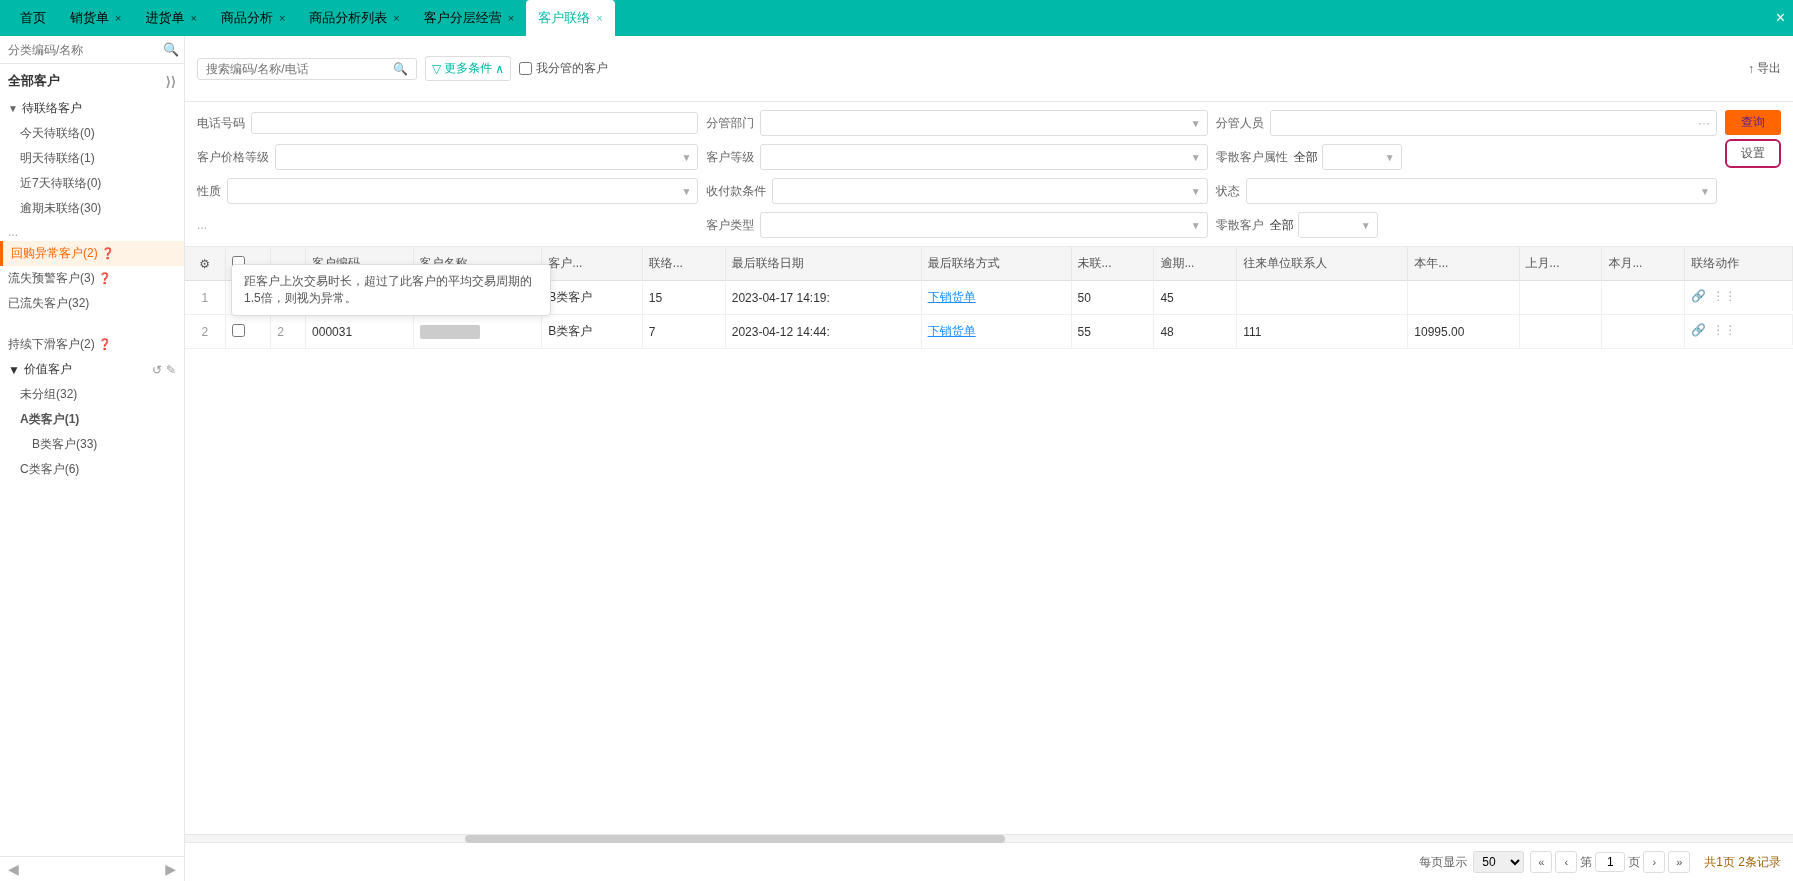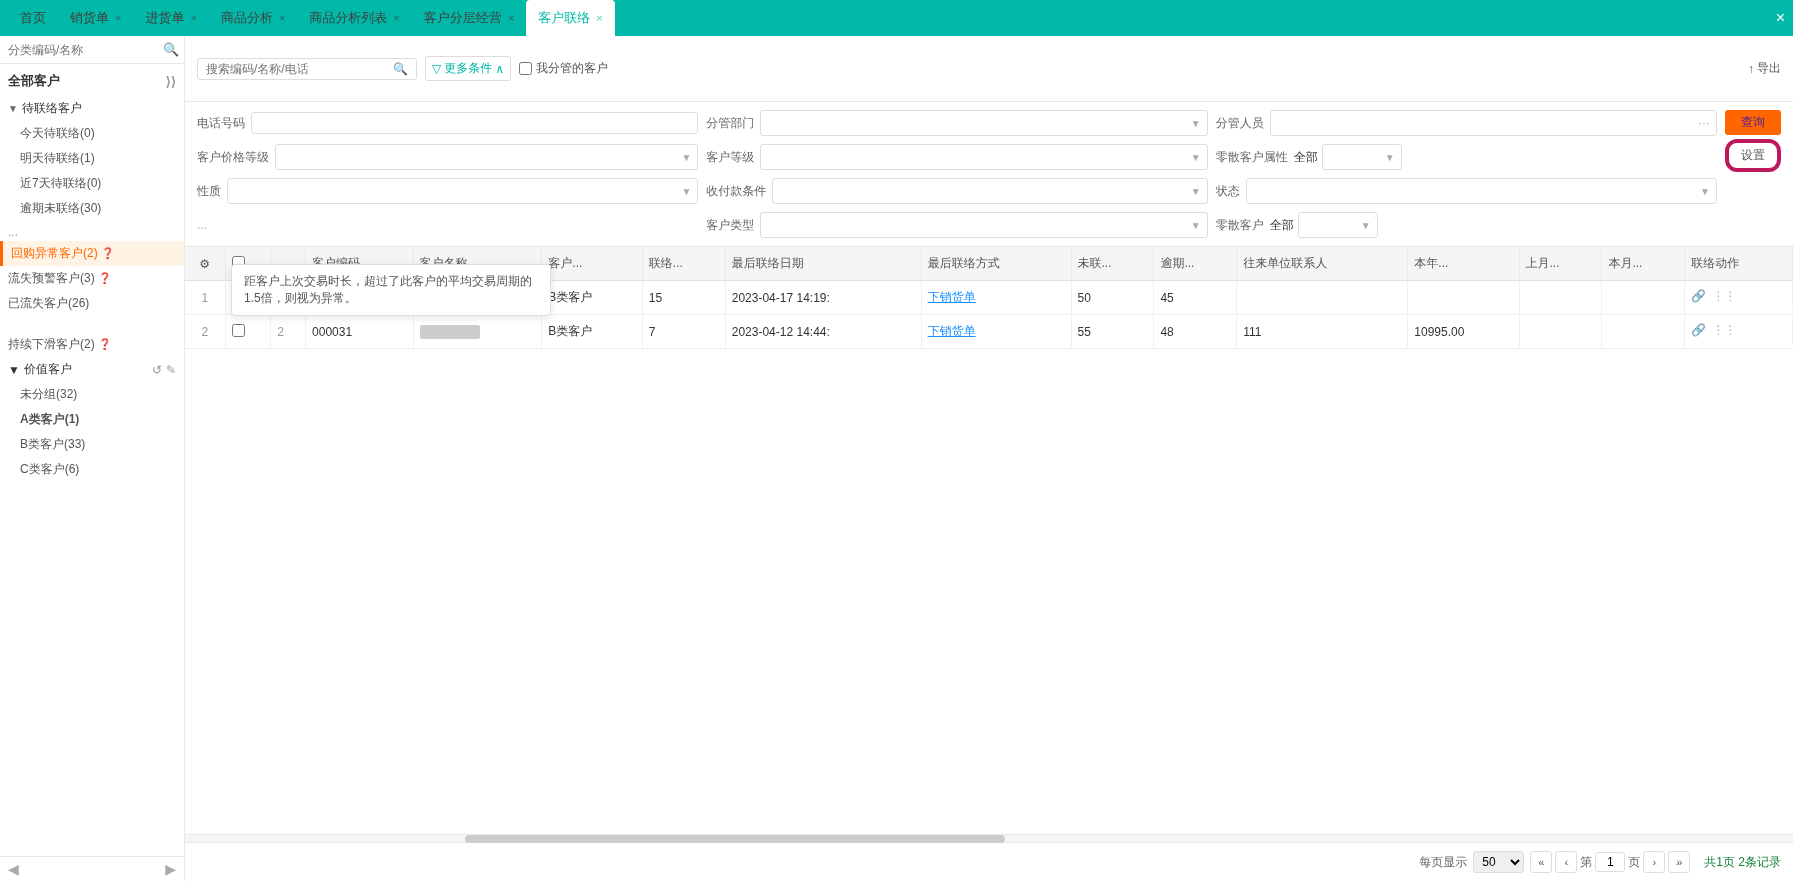--- a/index.html
+++ b/index.html
@@ -12,21 +12,21 @@
       background: #00b9a8;
       height: 36px;
       padding: 0 8px;
       position: relative;
     }
     .top-nav .nav-tab {
       display: flex;
       align-items: center;
       padding: 0 12px;
       height: 36px;
-      color: #404040;
+      color: #000000;
       cursor: pointer;
       font-size: 13px;
       white-space: nowrap;
     }
     .top-nav .nav-tab.active {
       background: #fff;
       color: #00b9a8;
       border-radius: 4px 4px 0 0;
     }
     .top-nav .nav-tab .close-x {
@@ -256,22 +256,22 @@
       color: #4c1d95;
       border: none;
       border-radius: 3px;
       padding: 4px 16px;
       cursor: pointer;
       font-size: 12px;
     }
     .btn-settings {
       background: #fff;
       color: #555;
-      border: 4px solid #be185d;
-      border-radius: 12px;
+      border: 2px solid #be185d;
+      border-radius: 6px;
       padding: 4px 8px;
       cursor: pointer;
       font-size: 12px;
     }
 
     
     .table-wrapper {
       flex: 1;
       overflow: auto;
       background: #fff;
@@ -349,21 +349,21 @@
     }
     .pagination .page-input {
       border: 1px solid #ddd;
       border-radius: 3px;
       width: 30px;
       text-align: center;
       font-size: 12px;
       padding: 2px;
       outline: none;
     }
-    .pagination .total-label { color: #15803d; margin-left: 8px; }
+    .pagination .total-label { color: #a16207; margin-left: 8px; }
 
     
     .tooltip-box {
       position: absolute;
       top: 228px;
       left: 10px;
       background: #fff;
       border: 1px solid #ddd;
       border-radius: 4px;
       padding: 8px 12px;
@@ -490,21 +490,21 @@
     <div class="sidebar-item active" style="padding-left: 8px; display:flex; align-items:center; gap:4px;">
       <span>回购异常客户(2)</span>
       <span style="color:#f60; font-size:11px;">❓</span>
     </div>
 
     <div class="sidebar-item" style="padding-left: 8px; display:flex; align-items:center; gap:4px;text-align:right;">
       <span>流失预警客户(3)</span>
       <span style="color:#aaa; font-size:11px;">❓</span>
     </div>
     <div class="sidebar-item" style="padding-left: 8px;">
-      <span>已流失客户(26)</span>
+      <span>已流失客户(32)</span>
     </div>
     <div class="sidebar-item" style="padding-left: 8px; display:flex; align-items:center; gap:4px;margin-top:16px;">
       <span>持续下滑客户(2)</span>
       <span style="color:#aaa; font-size:11px;">❓</span>
     </div>
 
     <div class="sidebar-value-section">
       <div style="display:flex; align-items:center; gap:4px;">
         <span class="triangle">▼</span>
         <span>价值客户</span>
@@ -513,21 +513,21 @@
         <span>↺</span>
         <span>✎</span>
       </div>
     </div>
     <div class="sidebar-item" style="padding-left: 20px;">
       <span>未分组(32)</span>
     </div>
     <div class="sidebar-item" style="padding-left: 20px; font-weight: bold;">
       <span>A类客户(1)</span>
     </div>
-    <div class="sidebar-item" style="padding-left: 20px;">
+    <div class="sidebar-item" style="padding-left: 32px;">
       <span>B类客户(33)</span>
     </div>
     <div class="sidebar-item" style="padding-left: 20px;">
       <span>C类客户(6)</span>
     </div>
 
     <div style="flex:1;"></div>
     <div class="sidebar-bottom">
       <span class="sidebar-bottom-arrow">◀</span>
       <span class="sidebar-bottom-arrow">▶</span>

